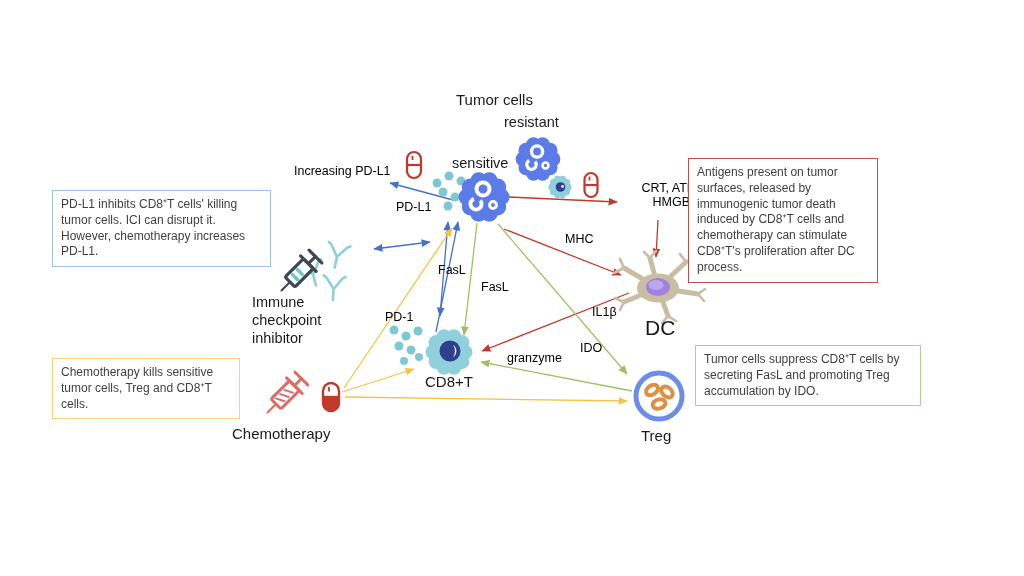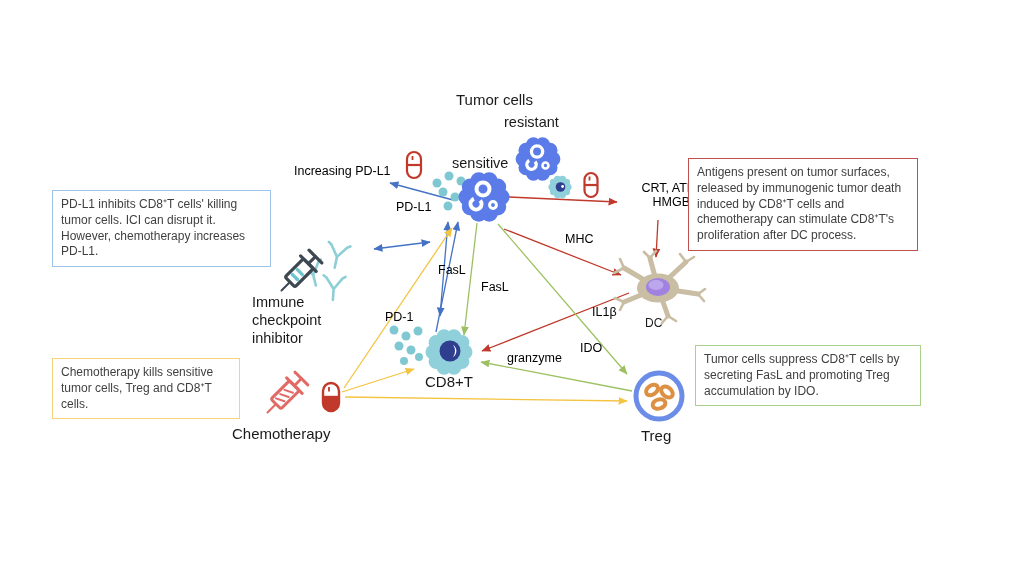--- a/index.html
+++ b/index.html
@@ -253,37 +253,37 @@
     <path class="pill-f" d="M-8,0 H8 V6 C8,10.4 4.4,14 0,14 C-4.4,14 -8,10.4 -8,6 Z"></path>
     <rect x="-8" y="-14" width="16" height="28" rx="8" class="pill-s" fill="none" stroke-width="2.4"></rect>
     <line x1="-8" y1="0" x2="8" y2="0" class="pill-s" stroke-width="2.4"></line>
     <line x1="-2" y1="-10" x2="-2" y2="-5.5" class="pill-s" stroke-width="1.8"></line>
   </svg>
 
   <div class="abs node-label" style="left:456px;top:91px;font-size:15px">Tumor cells</div>
   <div class="abs node-label" style="left:504px;top:114px">resistant</div>
   <div class="abs node-label" style="left:452px;top:155px">sensitive</div>
   <div class="abs node-label" style="left:425px;top:373px;font-size:15px">CD8+T</div>
-  <div class="abs node-label" style="left:645px;top:316px;font-size:12px">DC</div>
+  <div class="abs node-label" style="left:645px;top:316px;font-size:21px">DC</div>
   <div class="abs node-label" style="left:641px;top:427px;font-size:15px">Treg</div>
   <div class="abs node-label" style="left:252px;top:293px;width:96px;white-space:normal;line-height:18px">Immune checkpoint inhibitor</div>
   <div class="abs node-label" style="left:232px;top:425px;font-size:15px">Chemotherapy</div>
 
   <div class="abs arrow-label" style="left:294px;top:164px">Increasing PD-L1</div>
   <div class="abs arrow-label" style="left:396px;top:200px">PD-L1</div>
   <div class="abs arrow-label" style="left:385px;top:310px">PD-1</div>
   <div class="abs arrow-label" style="left:438px;top:263px">FasL</div>
   <div class="abs arrow-label" style="left:481px;top:280px">FasL</div>
   <div class="abs arrow-label" style="left:565px;top:232px">MHC</div>
   <div class="abs arrow-label" style="left:613px;top:181px;width:84px;text-align:right">
     <div>CRT, ATP,</div>
     <div>HMGB1</div>
   </div>
   <div class="abs arrow-label" style="left:592px;top:305px">IL1β</div>
   <div class="abs arrow-label" style="left:580px;top:341px">IDO</div>
   <div class="abs arrow-label" style="left:507px;top:351px">granzyme</div>
 
-  <div class="callout red" style="left:688px;top:158px;width:230px">Antigens present on tumor surfaces, released by immunogenic tumor death induced by CD8⁺T cells and chemotherapy can stimulate CD8⁺T's proliferation after DC process.</div>
+  <div class="callout red" style="left:688px;top:158px;width:190px">Antigens present on tumor surfaces, released by immunogenic tumor death induced by CD8⁺T cells and chemotherapy can stimulate CD8⁺T's proliferation after DC process.</div>
   <div class="callout blue" style="left:52px;top:190px;width:219px">PD-L1 inhibits CD8⁺T cells' killing tumor cells. ICI can disrupt it. However, chemotherapy increases PD-L1.</div>
   <div class="callout yellow" style="left:52px;top:358px;width:188px">Chemotherapy kills sensitive tumor cells, Treg and CD8⁺T cells.</div>
   <div class="callout green" style="left:695px;top:345px;width:226px">Tumor cells suppress CD8⁺T cells by secreting FasL and promoting Treg accumulation by IDO.</div>
 
 </div>
 
 </body></html>

